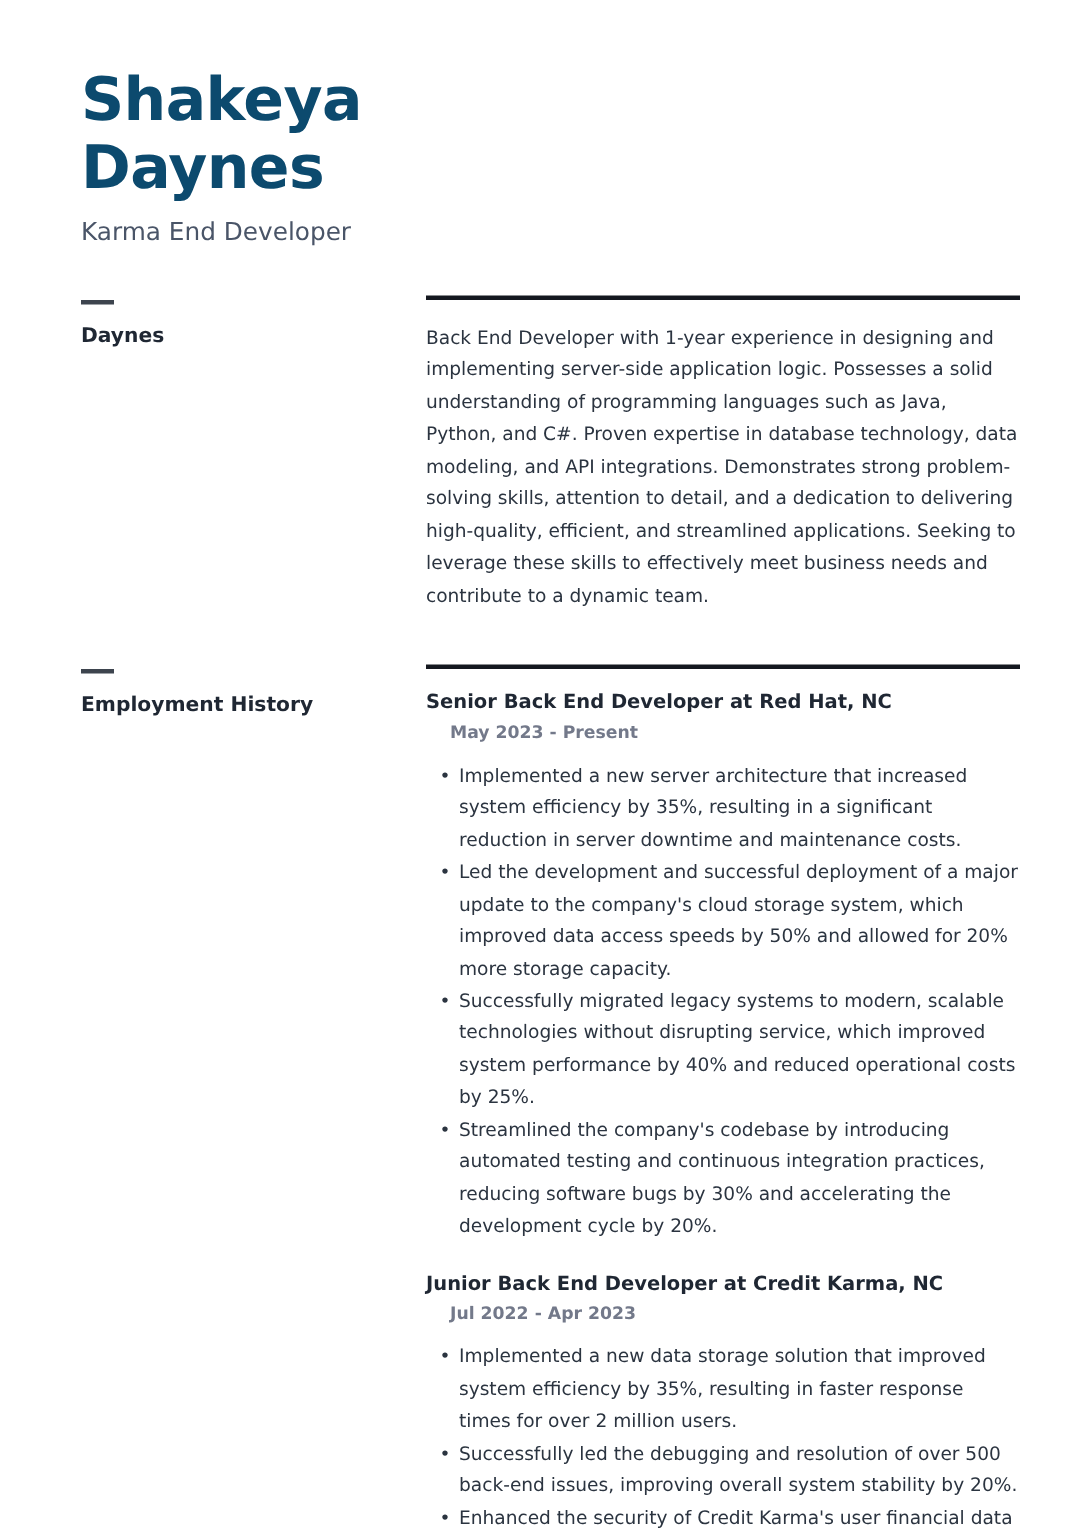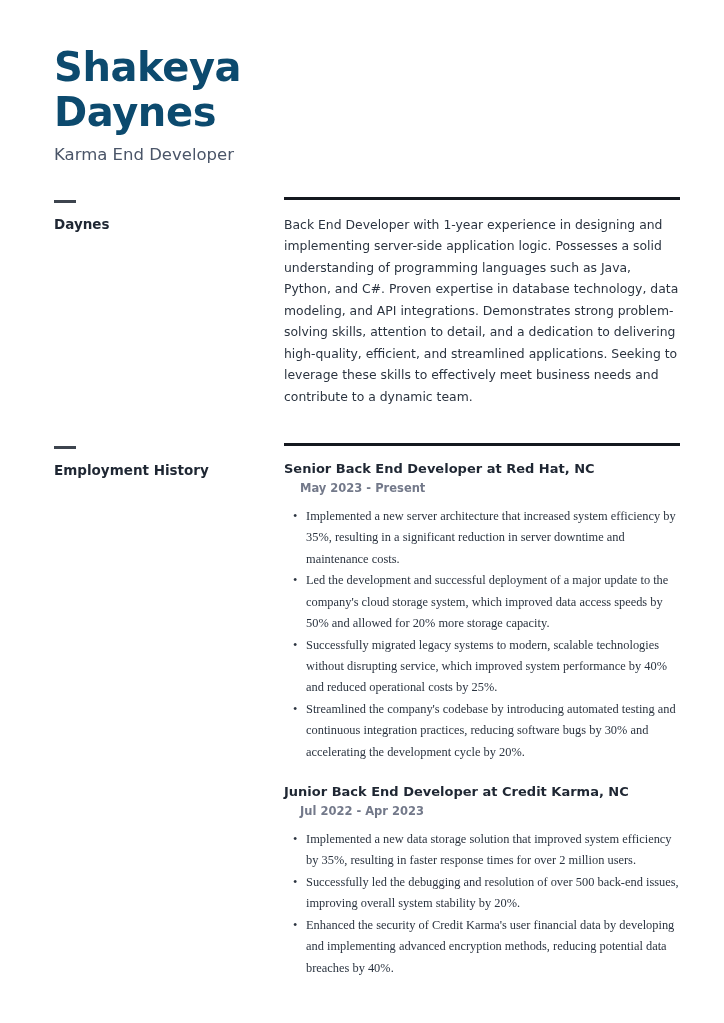--- a/index.html
+++ b/index.html
@@ -133,21 +133,20 @@
     font-size: 11.5px;
     color: #73798a;
     line-height: 1.5;
     margin: 0 0 9px 16px;
     font-weight: bold;
   }
   ul.bullets {
     margin: 0;
     padding: 0 0 0 22px;
     list-style: none;
-    font-family: Liberation Serif, serif;
   }
   ul.bullets li {
     font-size: 12.4px;
     line-height: 1.73;
     color: #2b3440;
     position: relative;
     margin-bottom: 0;
     padding-left: 0;
   }
   ul.bullets li::before {

